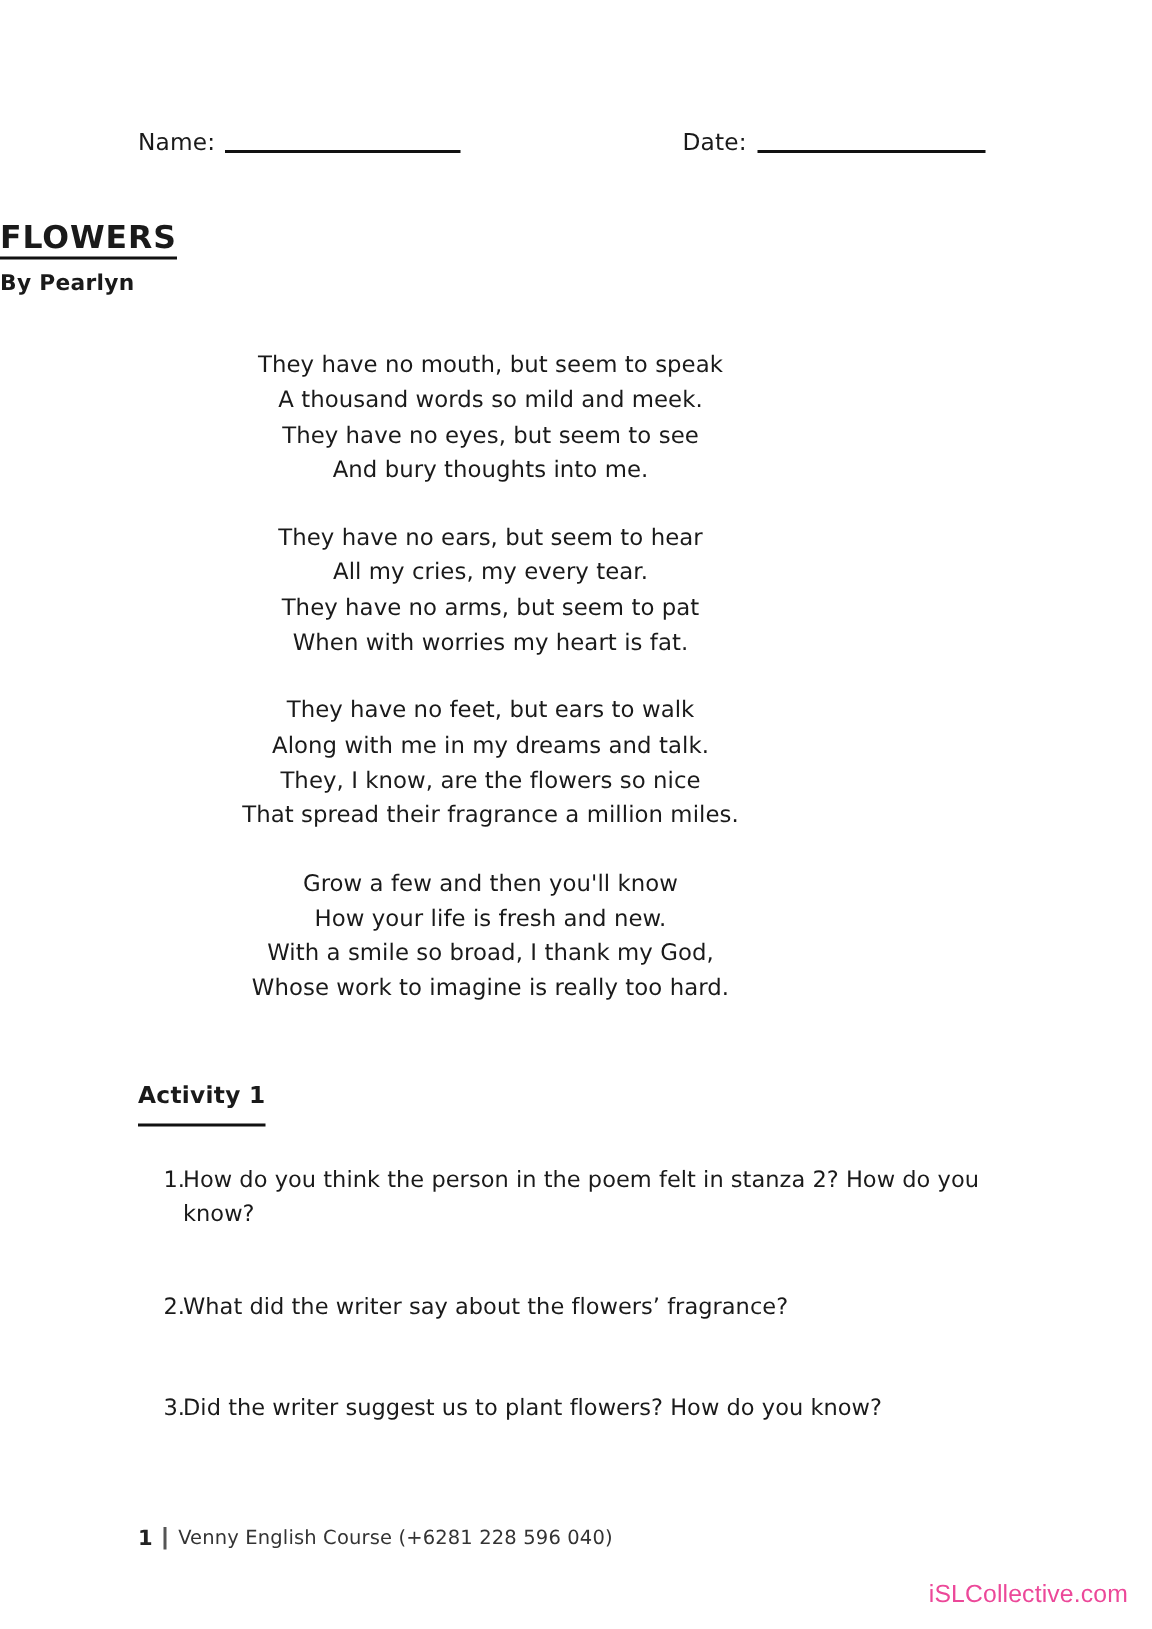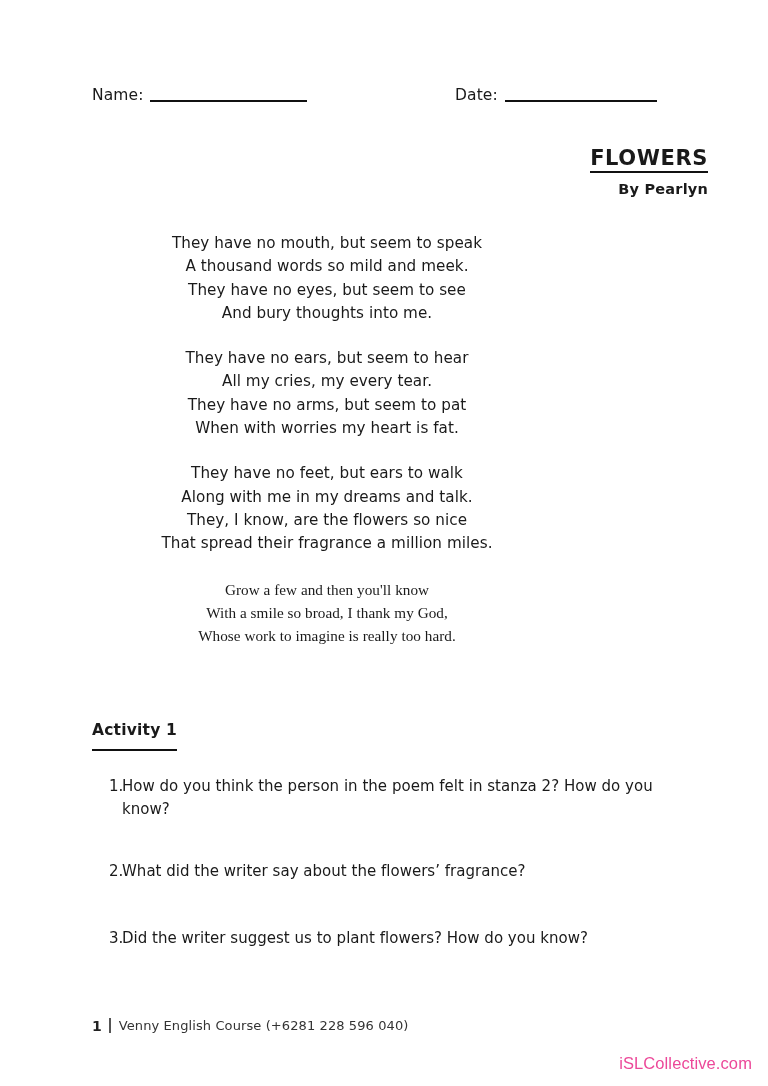--- a/index.html
+++ b/index.html
@@ -51,21 +51,21 @@
   }
   .rule-name { width: 157px; }
   .rule-date { width: 152px; }
 
   
   .title-block {
     position: absolute;
     left: 0;
     top: 146px;
     width: 708px;
-    text-align: right;
+    text-align: left;
   }
   .doc-title {
     font-size: 21px;
     font-weight: bold;
     letter-spacing: .6px;
     display: inline-block;
     border-bottom: 2.5px solid #111;
     padding-bottom: 1px;
     line-height: 1.15;
   }
@@ -79,21 +79,21 @@
   
   .poem {
     position: absolute;
     left: 92px;
     top: 232px;
     width: 470px;
   }
   .stanza {
     margin-bottom: 22px;
   }
-  .stanza:last-child { margin-bottom: 12px; font-family: Liberation Serif, serif; }
+  .stanza:last-child { margin-bottom: 12px; }
   .poem-line {
     font-size: 15.2px;
     line-height: 23.3px;
     white-space: pre;
     letter-spacing: .05px;
     text-align: center;
   }
 
   
   .activity {
@@ -224,20 +224,21 @@
       <div class="poem-line">When with worries my heart is fat.</div>
     </div>
     <div class="stanza">
       <div class="poem-line">They have no feet, but ears to walk</div>
       <div class="poem-line">Along with me in my dreams and talk.</div>
       <div class="poem-line">They, I know, are the flowers so nice</div>
       <div class="poem-line">That spread their fragrance a million miles.</div>
     </div>
     <div class="stanza">
       <div class="poem-line">Grow a few and then you'll know</div>
+      <div class="poem-line">How your life is fresh and new.</div>
       <div class="poem-line">With a smile so broad, I thank my God,</div>
       <div class="poem-line">Whose work to imagine is really too hard.</div>
     </div>
   </div>
 
   <div class="activity">
     <div class="activity-heading">Activity 1</div>
 
     <ul class="question-list">
       <li class="question-item q1">

